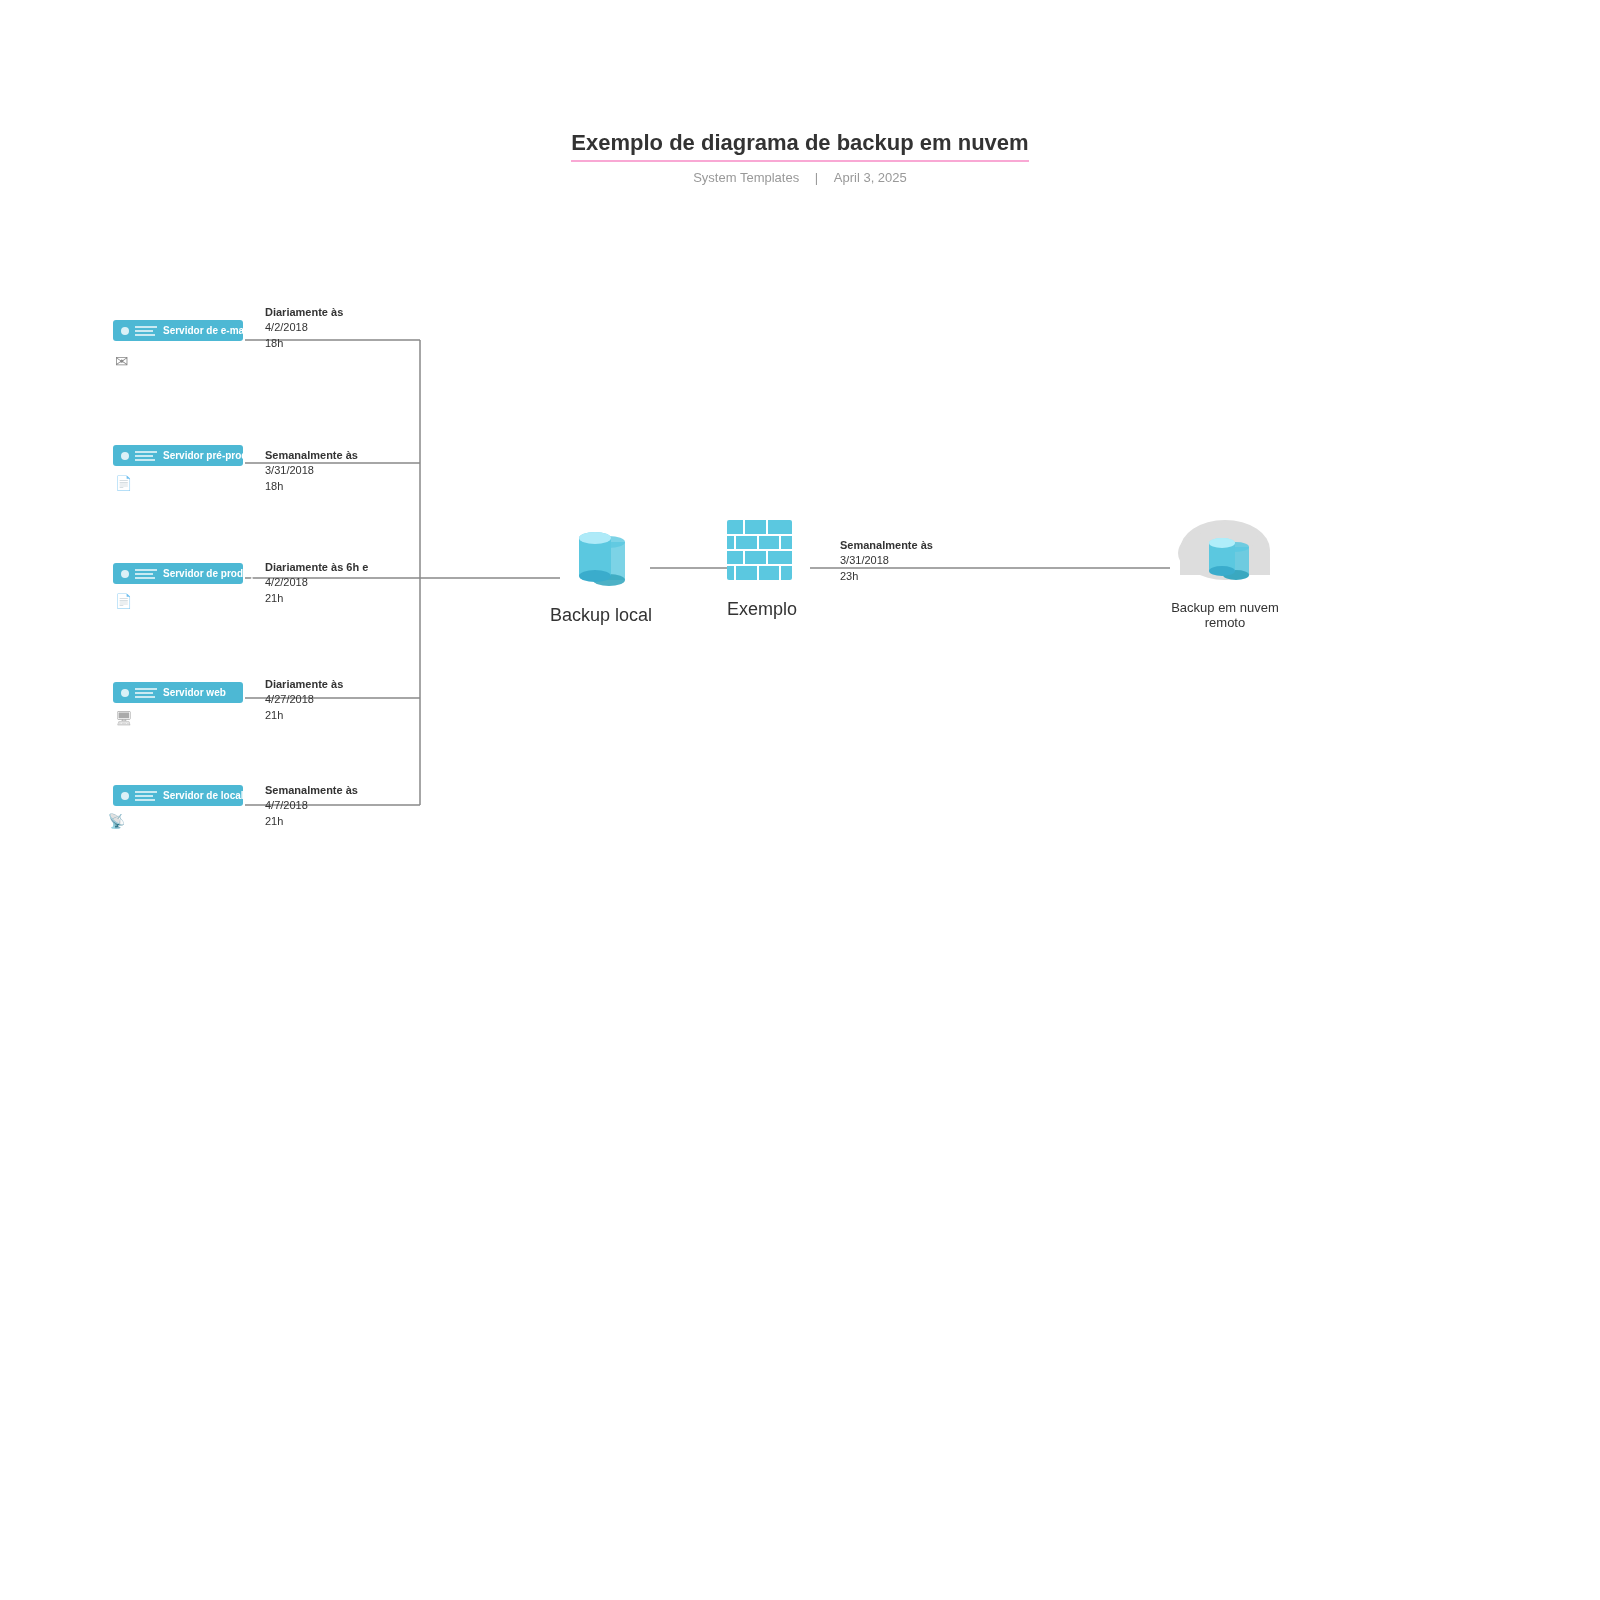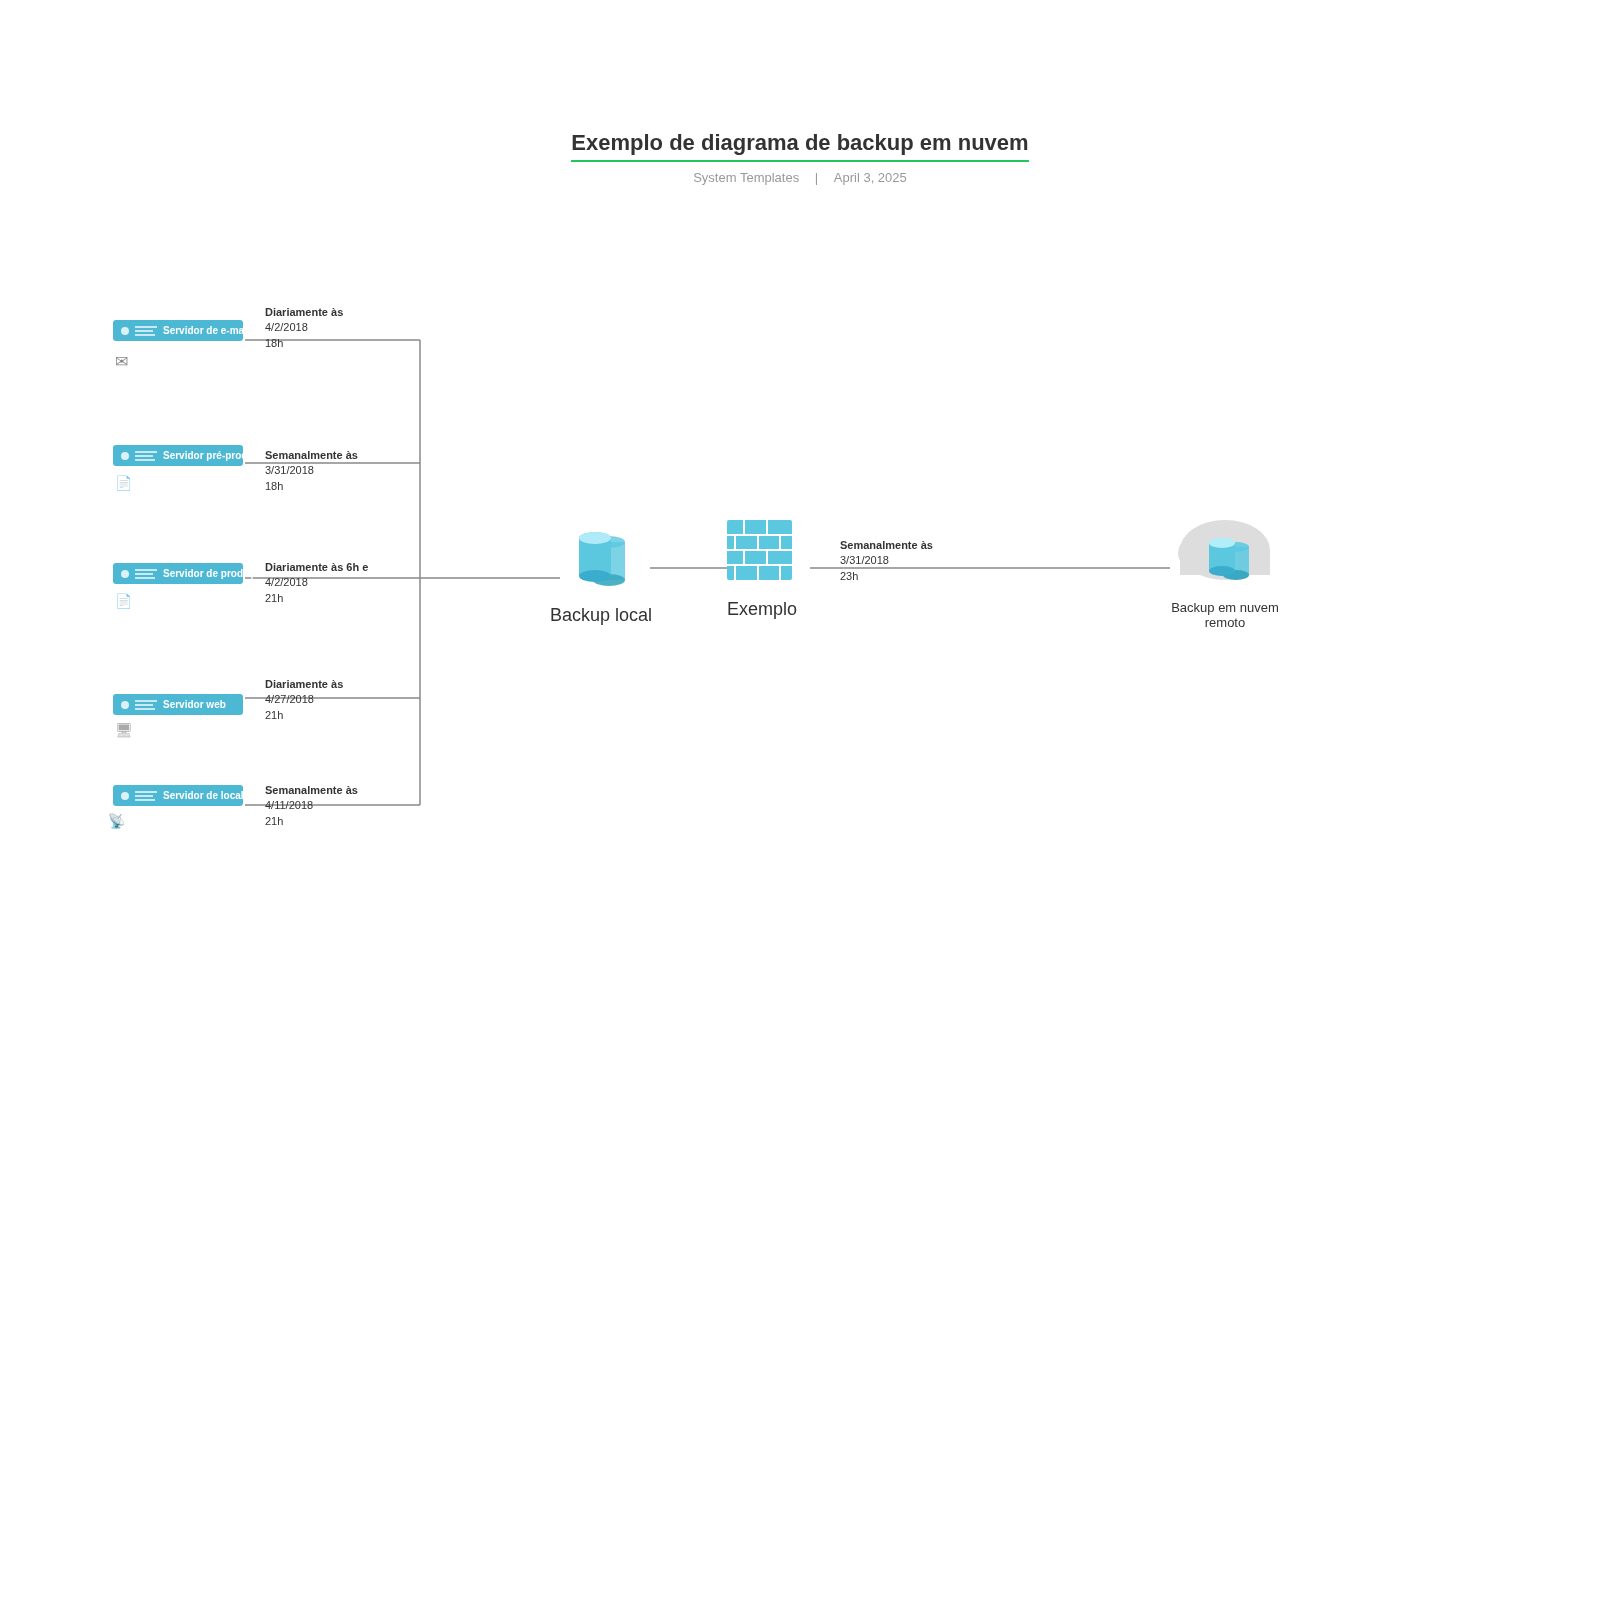--- a/index.html
+++ b/index.html
@@ -13,21 +13,21 @@
     }
 
     .page-title-area {
       text-align: center;
       padding-top: 130px;
     }
     .page-title {
       font-size: 22px;
       font-weight: bold;
       color: #333;
-      border-bottom: 2px solid #22c55e;
+      border-bottom: 2px solid #f9a8d4;
       display: inline-block;
       padding-bottom: 4px;
     }
     .page-subtitle {
       font-size: 13px;
       color: #999;
       margin-top: 8px;
     }
     .page-subtitle span {
       margin: 0 6px;
@@ -213,21 +213,21 @@
       <span class="server-label">Servidor de produção</span>
     </div>
     <div style="position:absolute;left:2px;top:30px;font-size:14px;color:#aaa;">📄</div>
   </div>
   <div class="conn-label" style="top:310px;left:215px;">
     <div class="bold">Diariamente às 6h e</div>
     <div>4/2/2018</div>
     <div>21h</div>
   </div>
 
-  <div class="server-node" style="position:absolute;top:444px;left:50px;text-align:center;">
+  <div class="server-node" style="position:absolute;top:432px;left:50px;text-align:center;">
     <div class="server-box" style="width:130px;">
       <div class="dot"></div>
       <div class="lines">
           <span></span>
           <span></span>
           <span></span>
         </div>
       <span class="server-label">Servidor web</span>
     </div>
     <div style="position:absolute;left:2px;top:28px;font-size:14px;color:#aaa;">🖥</div>
@@ -245,21 +245,21 @@
           <span></span>
           <span></span>
           <span></span>
         </div>
       <span class="server-label">Servidor de local de dados</span>
     </div>
     <div style="position:absolute;left:-5px;top:28px;font-size:14px;color:#aaa;">📡</div>
   </div>
   <div class="conn-label" style="top:533px;left:215px;">
     <div class="bold">Semanalmente às</div>
-    <div>4/11/2018</div>
+    <div>4/7/2018</div>
     <div>21h</div>
   </div>
 
   <div class="backup-local cylinder-wrap" style="left:500px;top:270px;">
     <svg width="80" height="80" viewBox="0 0 80 80">
 
       <ellipse cx="48" cy="22" rx="16" ry="6" fill="#5bc8e0" opacity="0.8"></ellipse>
       <rect x="32" y="22" width="32" height="38" fill="#5bc8e0" opacity="0.8"></rect>
       <ellipse cx="48" cy="60" rx="16" ry="6" fill="#3aa8c0" opacity="0.9"></ellipse>
 

